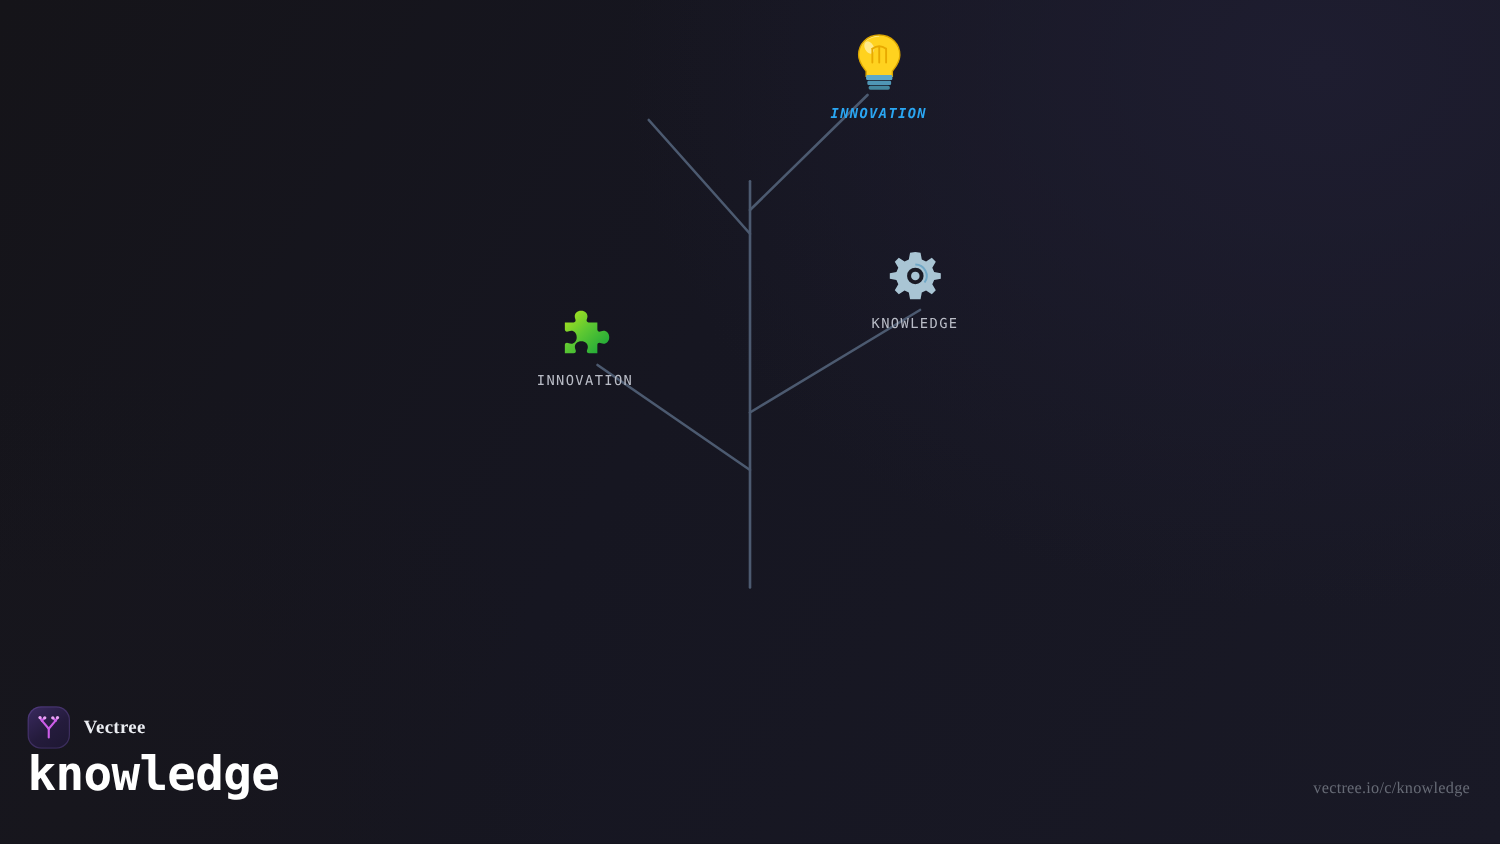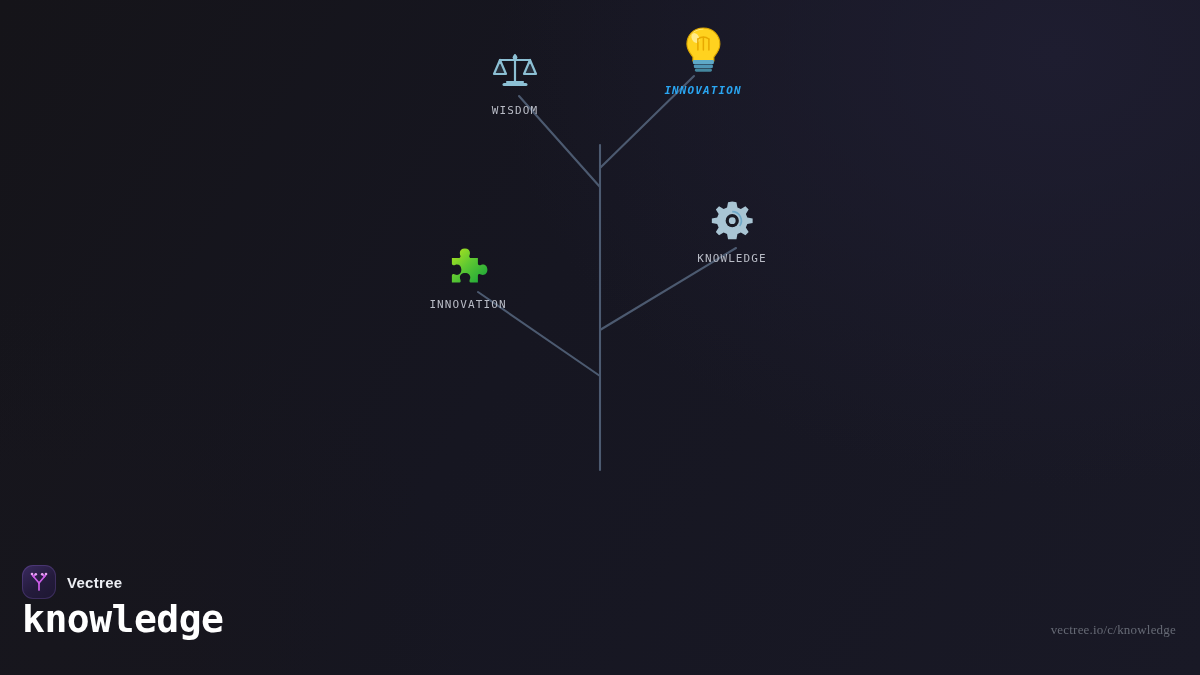--- a/index.html
+++ b/index.html
@@ -79,21 +79,21 @@
     width: 34px;
     height: 34px;
     border-radius: 11px;
     background: linear-gradient(145deg, #3a2a60 0%, #241b3c 55%, #1d1731 100%);
     box-shadow: inset 0 0 0 1px rgba(160,120,230,0.22);
     display: flex;
     align-items: center;
     justify-content: center;
   }
   #brand-name {
-    font-family: Liberation Sans, sans-serif;
+    font-family: Liberation Serif, serif;
     font-size: 15px;
     font-weight: bold;
     color: #eceef3;
     letter-spacing: 0.3px;
   }
   #page-title {
     position: absolute;
     left: 22px;
     top: 42px;
     font-family: "DejaVu Sans Mono", "Liberation Mono", monospace;
@@ -120,38 +120,20 @@
   <svg id="tree-svg" viewBox="0 0 1200 675">
     <g id="branch-group" stroke="#4c5a70" stroke-width="2.1" stroke-linecap="round" fill="none">
         <line x1="600" y1="145" x2="600" y2="470"></line>
         <line x1="600" y1="187" x2="519" y2="96"></line>
         <line x1="600" y1="168" x2="694" y2="76"></line>
         <line x1="600" y1="330" x2="736" y2="248"></line>
         <line x1="600" y1="376" x2="478" y2="292"></line>
       </g>
   </svg>
 
-  <div class="node" style="left:515px; top:46px;">
-    <span class="node-icon">
-      <svg width="48" height="48" viewBox="0 0 48 48">
-        <g stroke="#8cc0d4" stroke-width="2.2" fill="none" stroke-linecap="round" stroke-linejoin="round">
-          <path d="M24 9 L24 36"></path>
-          <path d="M9 14 L39 14"></path>
-          <circle cx="24" cy="11.5" r="2.4" fill="#8cc0d4" stroke="none"></circle>
-          <path d="M16 36 L32 36"></path>
-          <path d="M13 38.5 L35 38.5" stroke-width="3"></path>
-          <path d="M9 14 L3 28 L15 28 Z" fill="rgba(140,192,212,0.14)"></path>
-          <path d="M39 14 L33 28 L45 28 Z" fill="rgba(140,192,212,0.14)"></path>
-          <path d="M9 14 L9 17"></path>
-          <path d="M39 14 L39 17"></path>
-        </g>
-      </svg>
-    </span>
-    <span class="node-label" style="color: rgb(185, 188, 198);">WISDOM</span>
-  </div>
 
   <div class="node" style="left:703px; top:26px;">
     <span class="node-icon">
       <svg width="40" height="48" viewBox="0 0 40 48">
         <path d="M20 2 C10 2 3.5 9.5 3.5 18 C3.5 24 7 27.5 9.5 31 L9.5 35 L30.5 35 L30.5 31 C33 27.5 36.5 24 36.5 18 C36.5 9.5 30 2 20 2 Z" fill="#ffd21f"></path>
         <path d="M20 2 C12.6 2 6.8 6.6 4.6 13 C7.6 6.8 13.2 3.4 20 3.4 Z" fill="#ffe879"></path>
         <ellipse cx="12" cy="12" rx="3.6" ry="5.2" transform="rotate(-28 12 12)" fill="#ffef9e" opacity="0.85"></ellipse>
         <path d="M20 2 C10 2 3.5 9.5 3.5 18 C3.5 24 7 27.5 9.5 31 L9.5 35 L30.5 35 L30.5 31 C33 27.5 36.5 24 36.5 18 C36.5 9.5 30 2 20 2 Z" fill="none" stroke="#d9a400" stroke-width="1.1"></path>
         <g stroke="#e8a900" stroke-width="1.5" fill="none" stroke-linecap="round">
           <path d="M14.5 13 L14.5 24"></path>

